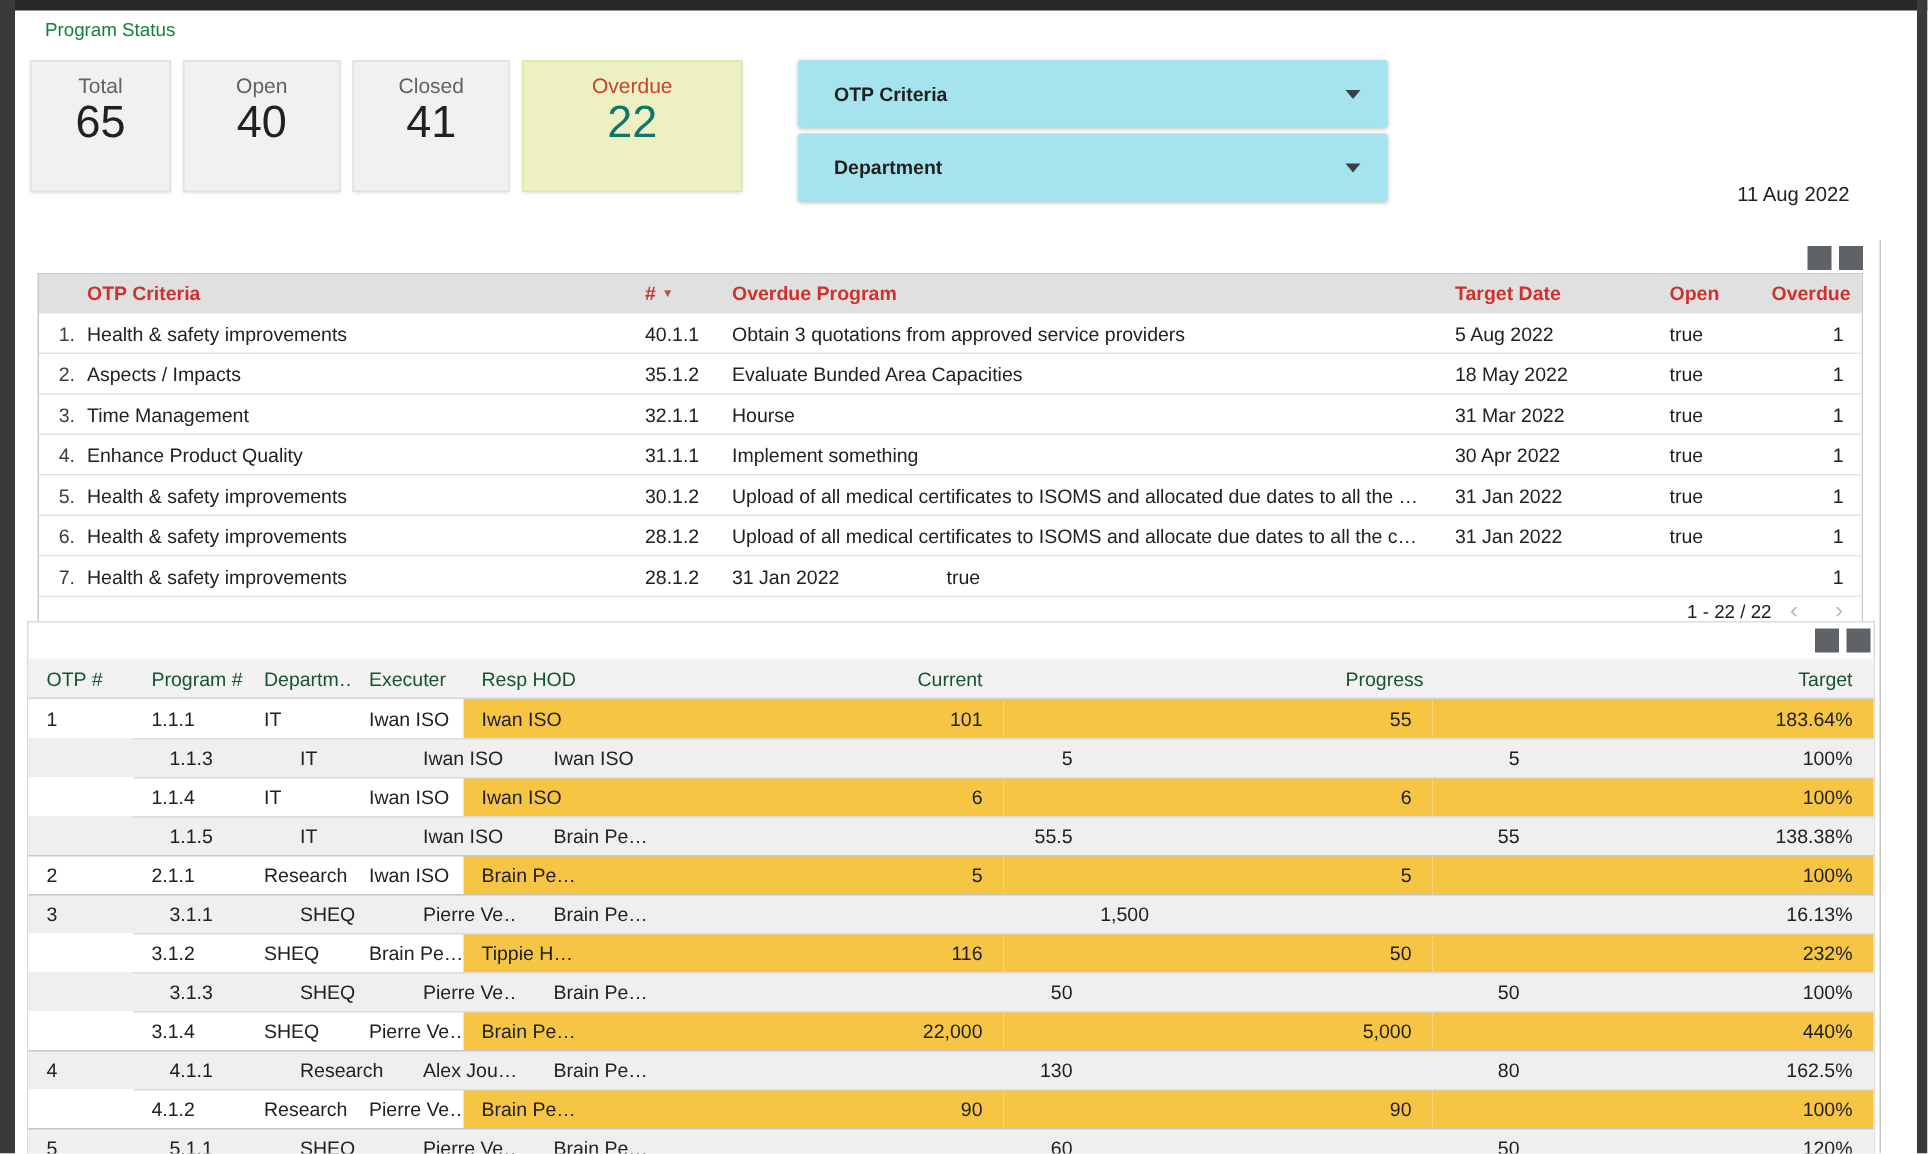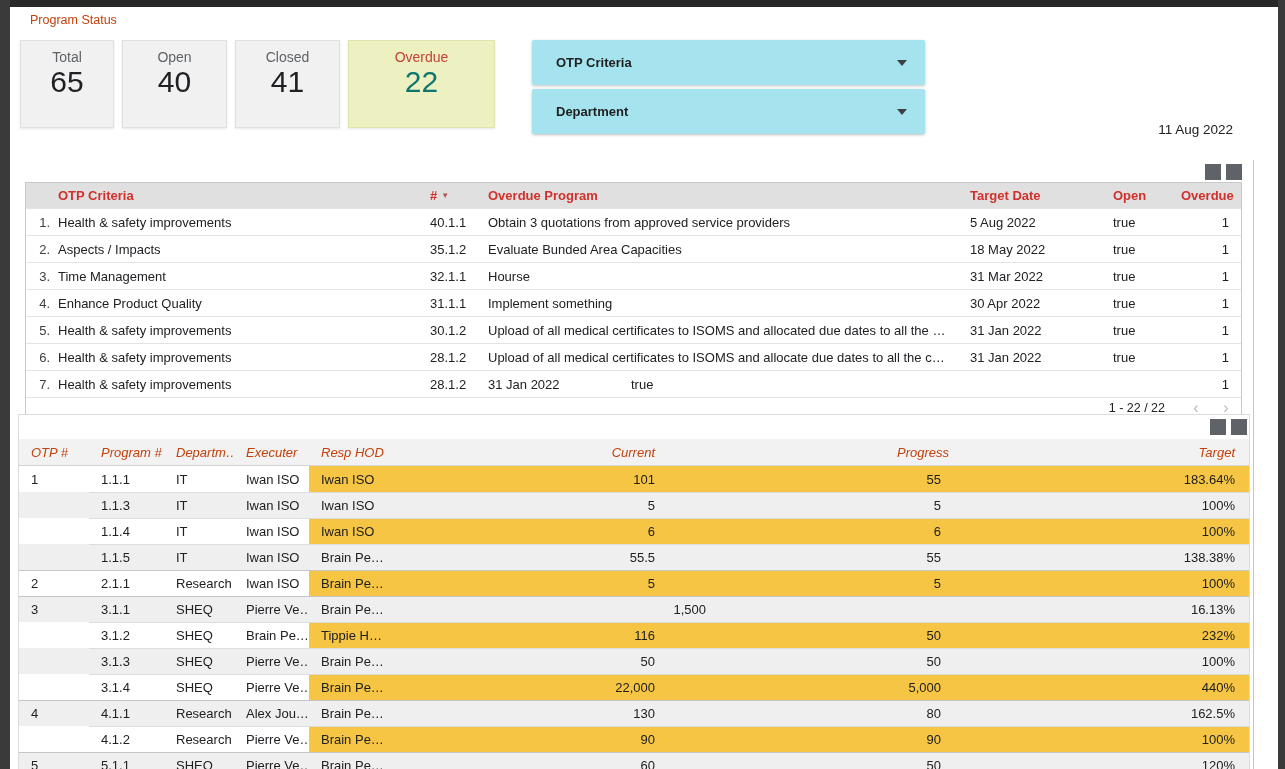--- a/index.html
+++ b/index.html
@@ -6,21 +6,21 @@
   body{
     width:1285px;height:769px;overflow:hidden;position:relative;
     background:#ffffff;font-family:"Liberation Sans",sans-serif;color:#202124;
   }
   
   .frame-top{position:absolute;top:0;left:0;width:1285px;height:7px;background:#282828;z-index:20;}
   .frame-left{position:absolute;top:0;left:0;width:10px;height:769px;background:#3a3a3a;z-index:20;}
   .frame-right{position:absolute;top:0;right:0;width:7px;height:769px;background:#3a3a3a;z-index:20;}
   .vline{position:absolute;left:1253px;top:160px;bottom:0;width:1px;background:#c6c6c6;}
 
-  .page-title{position:absolute;left:30px;top:13px;font-size:12.5px;color:#c2410c;}
+  .page-title{position:absolute;left:30px;top:13px;font-size:12.5px;color:#15803d;}
 
   
   .scorecard{position:absolute;top:40px;height:88px;background:#f1f1f1;border:1px solid #e0e0e0;
     box-shadow:0 1px 2px rgba(0,0,0,.10);box-sizing:border-box;text-align:center;padding-top:8px;}
   .sc0{left:20px;width:94px;} .sc1{left:122px;width:105px;} .sc2{left:235px;width:105px;} .sc3{left:348px;width:147px;}
   .sc-label{font-size:14px;color:#5f6368;line-height:16px;}
   .sc-value{font-size:30px;color:#202124;line-height:34px;}
   .scorecard.overdue{background:#edf1c1;border-color:#dee4ab;}
   .scorecard.overdue .sc-label{color:#c5423b;}
   .scorecard.overdue .sc-value{color:#0f766e;}
@@ -48,30 +48,30 @@
   .t1-cell{box-sizing:border-box;padding-left:8px;white-space:nowrap;overflow:hidden;}
   .c-num{width:24px;padding-left:0;text-align:right;flex:none;color:#3c4043;}
   .c-criteria{width:372px;flex:none;}
   .c-hash{width:58px;flex:none;display:flex;align-items:center;gap:4px;}
   .c-prog{width:482px;flex:none;text-overflow:ellipsis;}
   .c-date{width:143px;flex:none;}
   .c-open{width:68px;flex:none;}
   .c-overdue{flex:1;text-align:right;padding-right:12px;}
   .sort-caret{font-size:8px;color:#b5524c;}
   .t1-pag{height:19px;display:flex;align-items:center;justify-content:flex-end;font-size:12.5px;color:#202124;border-top:1px solid #e3e3e3;background:#fff;}
-  .pag-range{margin-right:16px;}
+  .pag-range{}
   .pag-btn{width:30px;text-align:center;font-size:16px;color:#b9b9b9;cursor:default;line-height:18px;}
 
   
   .t2{position:absolute;left:18px;top:414px;width:1232px;border:1px solid #dcdcdc;background:#fff;box-sizing:border-box;}
   .t2 .toolbar{height:24px;}
   .t2 .sq.s1{right:23px;} .t2 .sq.s2{right:2px;}
-  .t2-header{display:flex;height:26px;align-items:center;background:#f2f2f2;font-size:13px;color:#c2410c;border-bottom:1px solid #d5d5d5;font-style:italic;}
+  .t2-header{display:flex;height:26px;align-items:center;background:#f2f2f2;font-size:13px;color:#14532d;border-bottom:1px solid #d5d5d5;}
   .t2-row{display:flex;height:26px;align-items:stretch;font-size:13px;color:#202124;position:relative;background:#fff;}
-  .t2-row.shaded{background:#efefef;}
+  .t2-row.shaded{background:#efefef;gap:12px;}
   .t2-cell{box-sizing:border-box;padding-left:12px;white-space:nowrap;overflow:hidden;display:flex;align-items:center;height:100%;}
   .k-otp{width:70px;flex:none;}
   .k-program{width:75px;flex:none;}
   .k-dept{width:70px;flex:none;}
   .k-exec{width:75px;flex:none;}
   .k-resp{width:125px;flex:none;}
   .k-current{width:235px;flex:none;justify-content:flex-end;padding-right:14px;}
   .k-target{width:286px;flex:none;justify-content:flex-end;padding-right:14px;}
   .k-progress{flex:1;justify-content:flex-end;padding-right:14px;}
   .t2-row .hl{background:#f7c544;}

